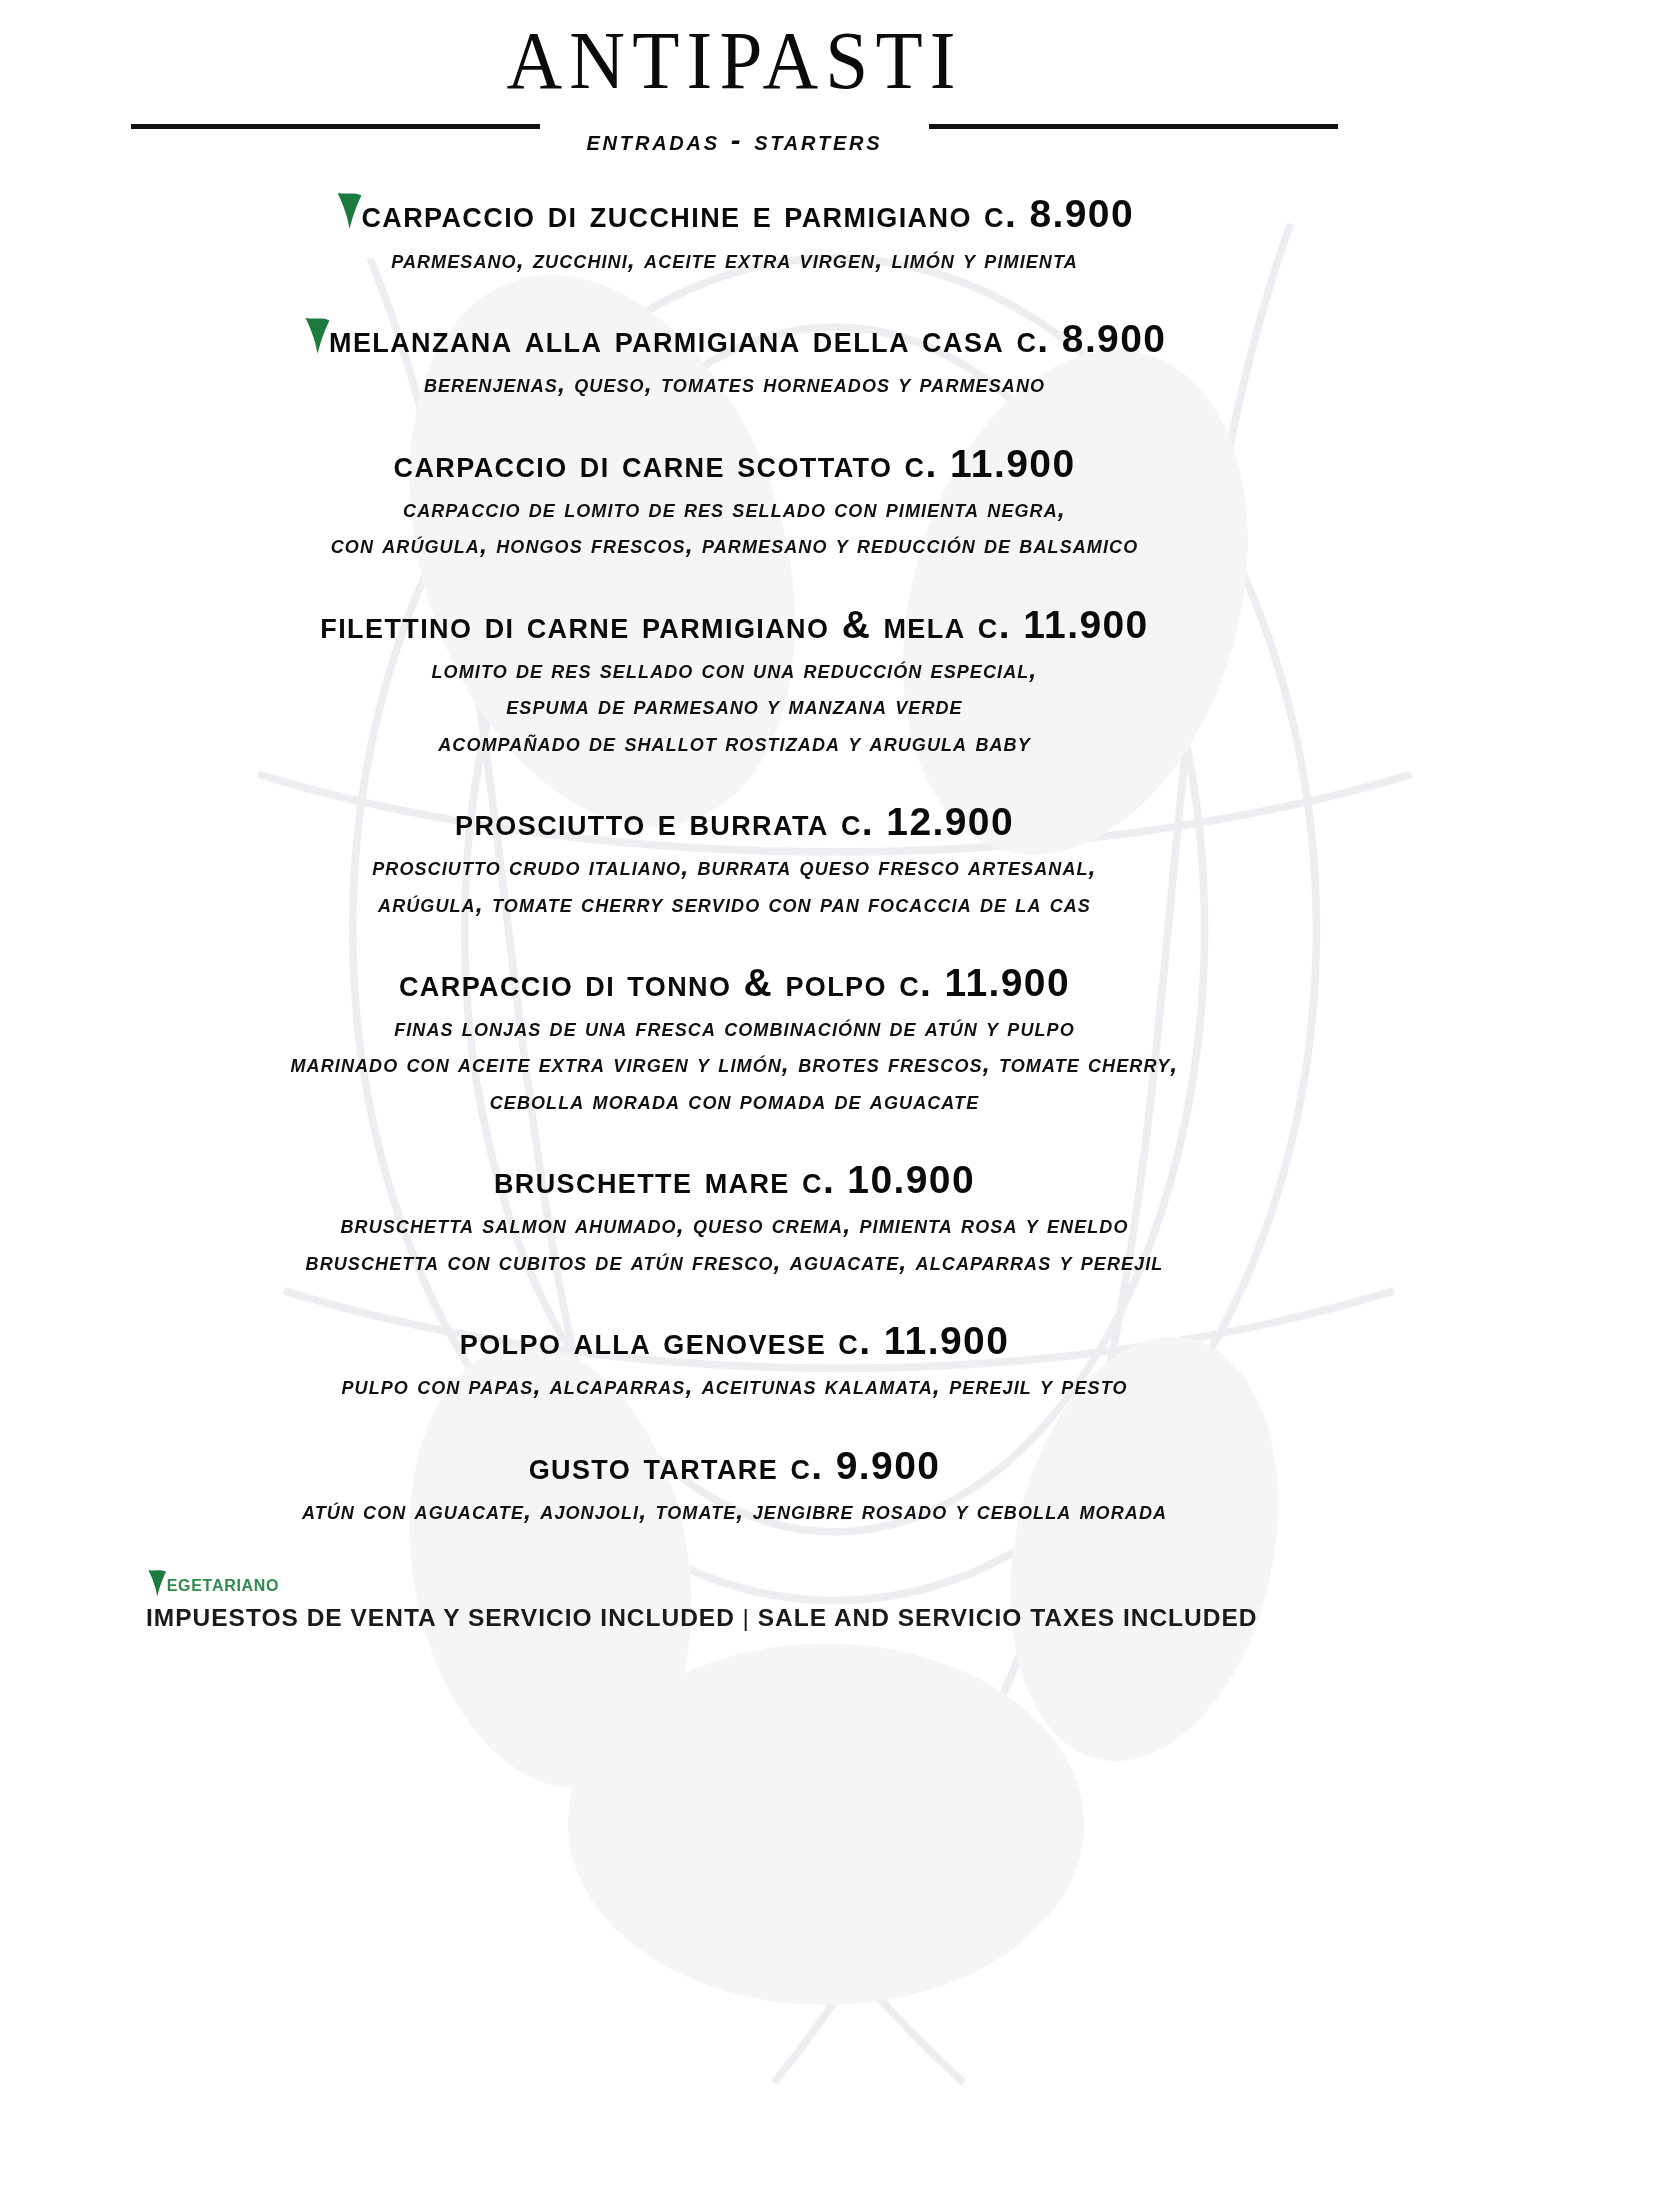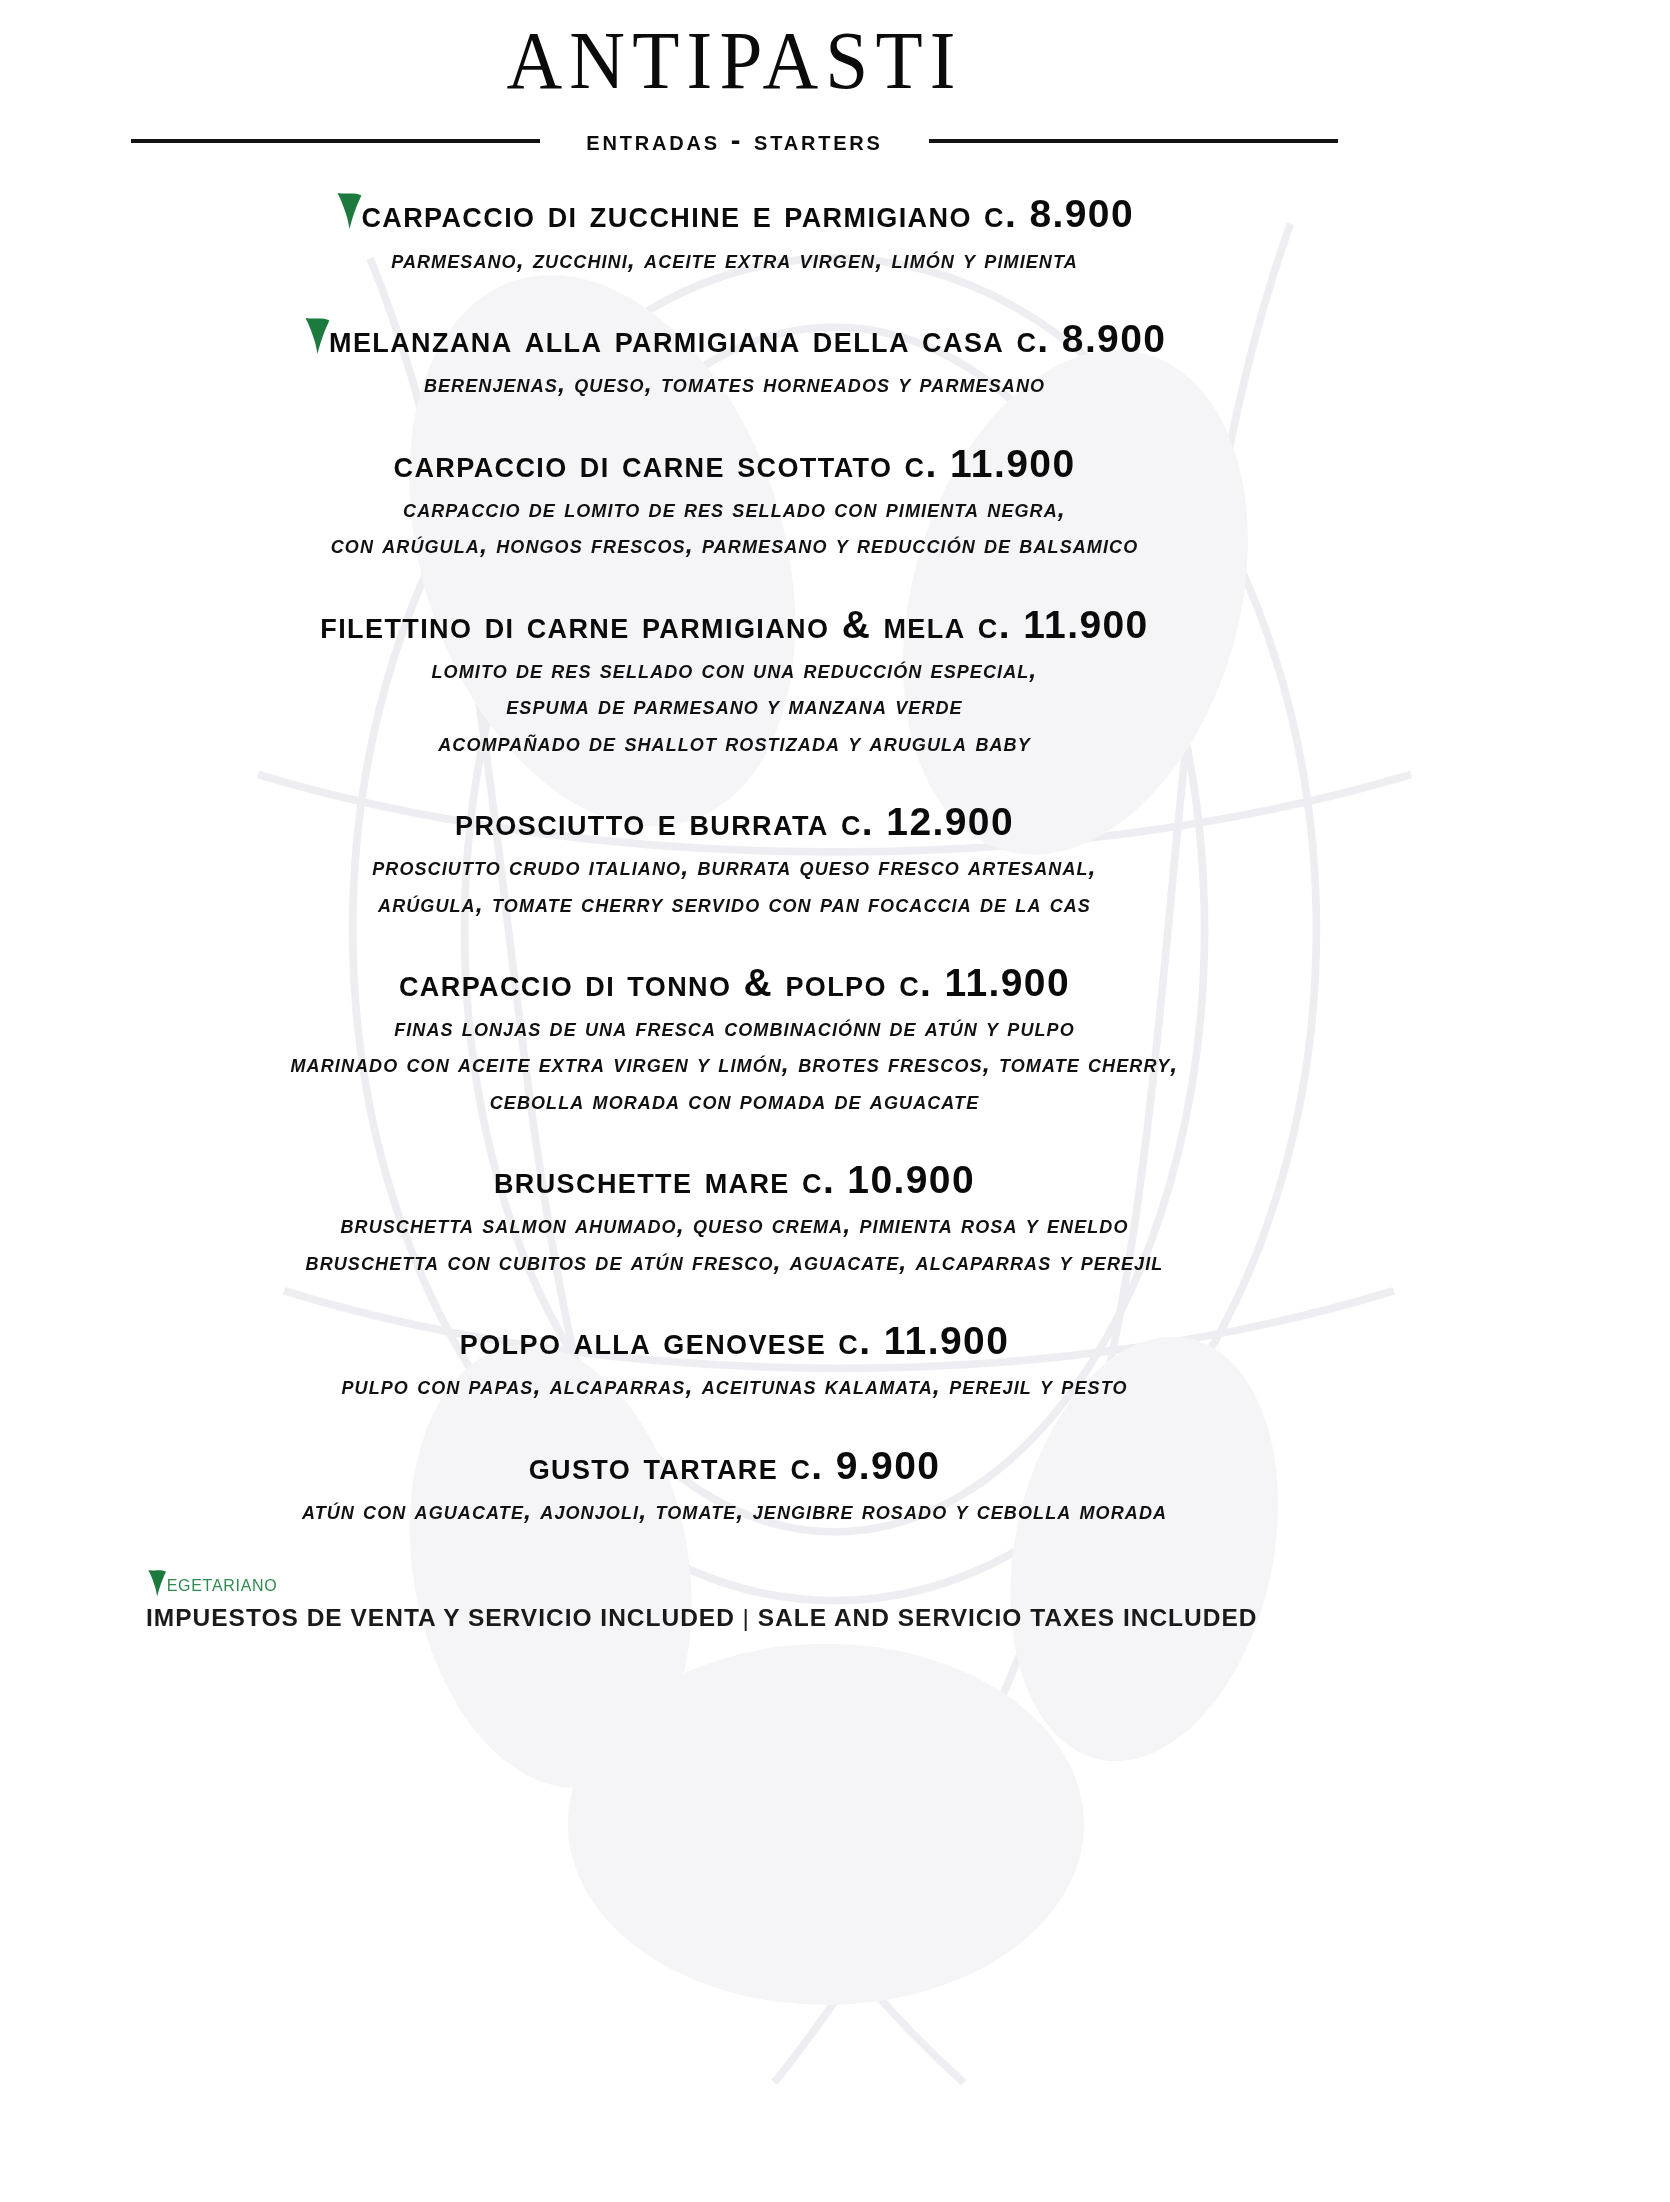--- a/index.html
+++ b/index.html
@@ -47,25 +47,25 @@
     letter-spacing: 7.7px;
     color: #0b0b0b;
     font-family: "Liberation Serif", "DejaVu Serif", serif;
     margin: 0;
     transform: scaleX(0.93);
     transform-origin: center center;
   }
 
   .subtitle-row {
     display: flex;
-    align-items: center;
     justify-content: center;
     margin-top: 22.4px;
     padding: 0 131px;
     gap: 17px;
+    font-style: italic;
   }
 
   .rule {
     height: 4.3px;
     background: #121212;
     flex: 1 1 auto;
   }
 
   .rule.left { margin-right: 29px; }
   .rule.right { margin-left: 29px; }
@@ -137,21 +137,21 @@
     margin-top: 12px;
     padding-left: 146px;
     text-align: left;
   }
 
   .veg-legend {
     display: flex;
     align-items: center;
     font-size: 22.4px;
     letter-spacing: 0.7px;
-    font-weight: 400;
+    font-weight: 700;
     color: #2f8a4f;
     font-variant: small-caps;
     text-transform: lowercase;
   }
   .veg-legend .veg-mark {
     width: 22.4px;
     height: 29px;
     top: -1.7px;
     margin-right: -1.7px;
   }

